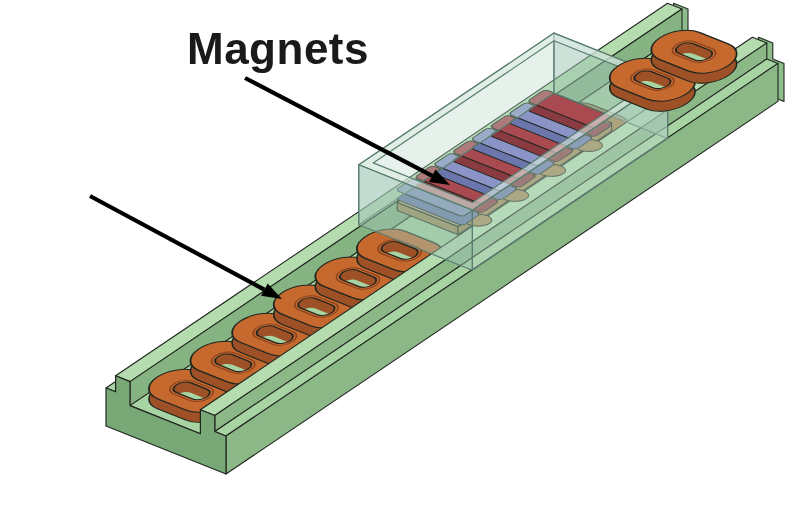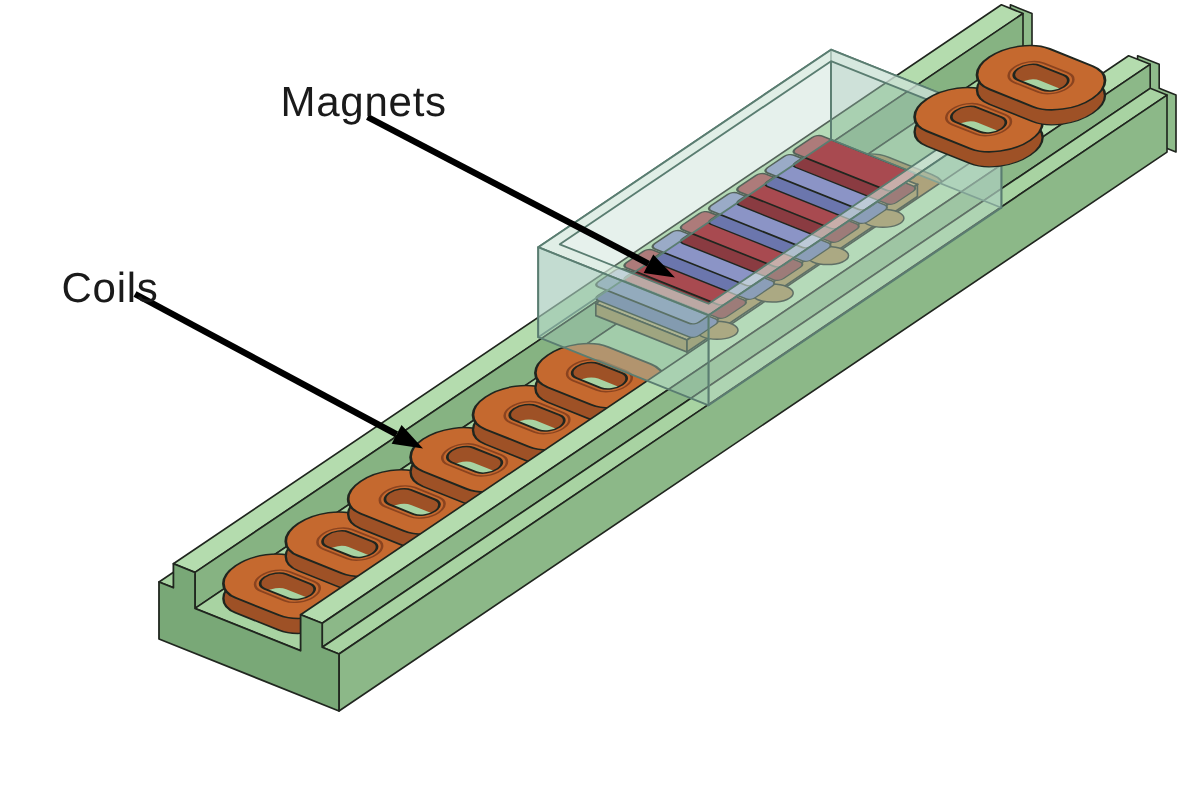--- a/index.html
+++ b/index.html
@@ -1,19 +1,19 @@
 <!DOCTYPE html>
 <html style="--background: #ffffff; --label-text: #1a1a1a; --arrow: #000000; --outline: #20261f; --base-top: #a8d3a2; --base-top-light: #b4dcae; --base-front: #8cb888; --base-inner: #86b382; --base-end: #79a877; --base-cap: #8fbc8b; --base-tinted: #96af85; --coil-top: #c5692f; --coil-side: #9e5126; --coil-lip: #8a431f; --coil-tinted-top: #a67e46; --coil-tinted-side: #7c5a2e; --magnet-blue-top: #8b94c6; --magnet-blue-side: #6b76ad; --magnet-red-top: #a84a50; --magnet-red-side: #8a3b41; --plate-top: #bda574; --plate-side: #a28852; --glass-face: #b7d6c9; --glass-face-dark: #9dc4b4; --glass-rim: #dcebe2; --glass-edge: #5a7d71;"><head>
 <meta charset="utf-8">
 <style>
   html,body{margin:0;padding:0;background:#ffffff;}
   #stage{position:relative;width:789px;height:524px;background:var(--background);overflow:hidden;
          font-family:"Liberation Sans", sans-serif;}
   svg{position:absolute;left:0;top:0;}
-  .lbl{position:absolute;color:var(--label-text);font-size:28px;font-weight:400;letter-spacing:0.5px;margin-top:28px;}
+  .lbl{position:absolute;color:var(--label-text);font-size:44px;font-weight:700;letter-spacing:0.5px;}
   
   .base-top{fill:var(--base-top);stroke:var(--outline);stroke-width:1.1;stroke-linejoin:round;}
   .base-top-light{fill:var(--base-top-light);stroke:var(--outline);stroke-width:1.1;stroke-linejoin:round;}
   .base-front{fill:var(--base-front);stroke:var(--outline);stroke-width:1.1;stroke-linejoin:round;}
   .base-inner{fill:var(--base-inner);stroke:var(--outline);stroke-width:1.1;stroke-linejoin:round;}
   .base-end{fill:var(--base-end);stroke:var(--outline);stroke-width:1.2;stroke-linejoin:round;}
   .base-cap{fill:var(--base-cap);stroke:var(--outline);stroke-width:1.1;stroke-linejoin:round;}
   
   .coil-top{fill:var(--coil-top);stroke:var(--outline);stroke-width:1.6;stroke-linejoin:round;fill-rule:evenodd;}
   .coil-side{fill:var(--coil-side);stroke:var(--outline);stroke-width:1.4;stroke-linejoin:round;}
@@ -245,14 +245,13 @@
       <line class="arrow-line" x1="245" y1="78" x2="432.3" y2="175.8"></line>
       <polygon class="arrow-head" points="450,185 429.1,182 435.5,169.6"></polygon>
     </g>
     <g>
       <line class="arrow-line" x1="90" y1="196" x2="264.4" y2="289.6"></line>
       <polygon class="arrow-head" points="282,299 261.1,295.8 267.7,283.4"></polygon>
     </g>
   </svg>
 
   <div class="lbl" style="left:187px;top:24px;">Magnets</div>
-  <div class="lbl" style="left:41px;top:148px;">Coils</div>
 </div>
 
 </body></html>

